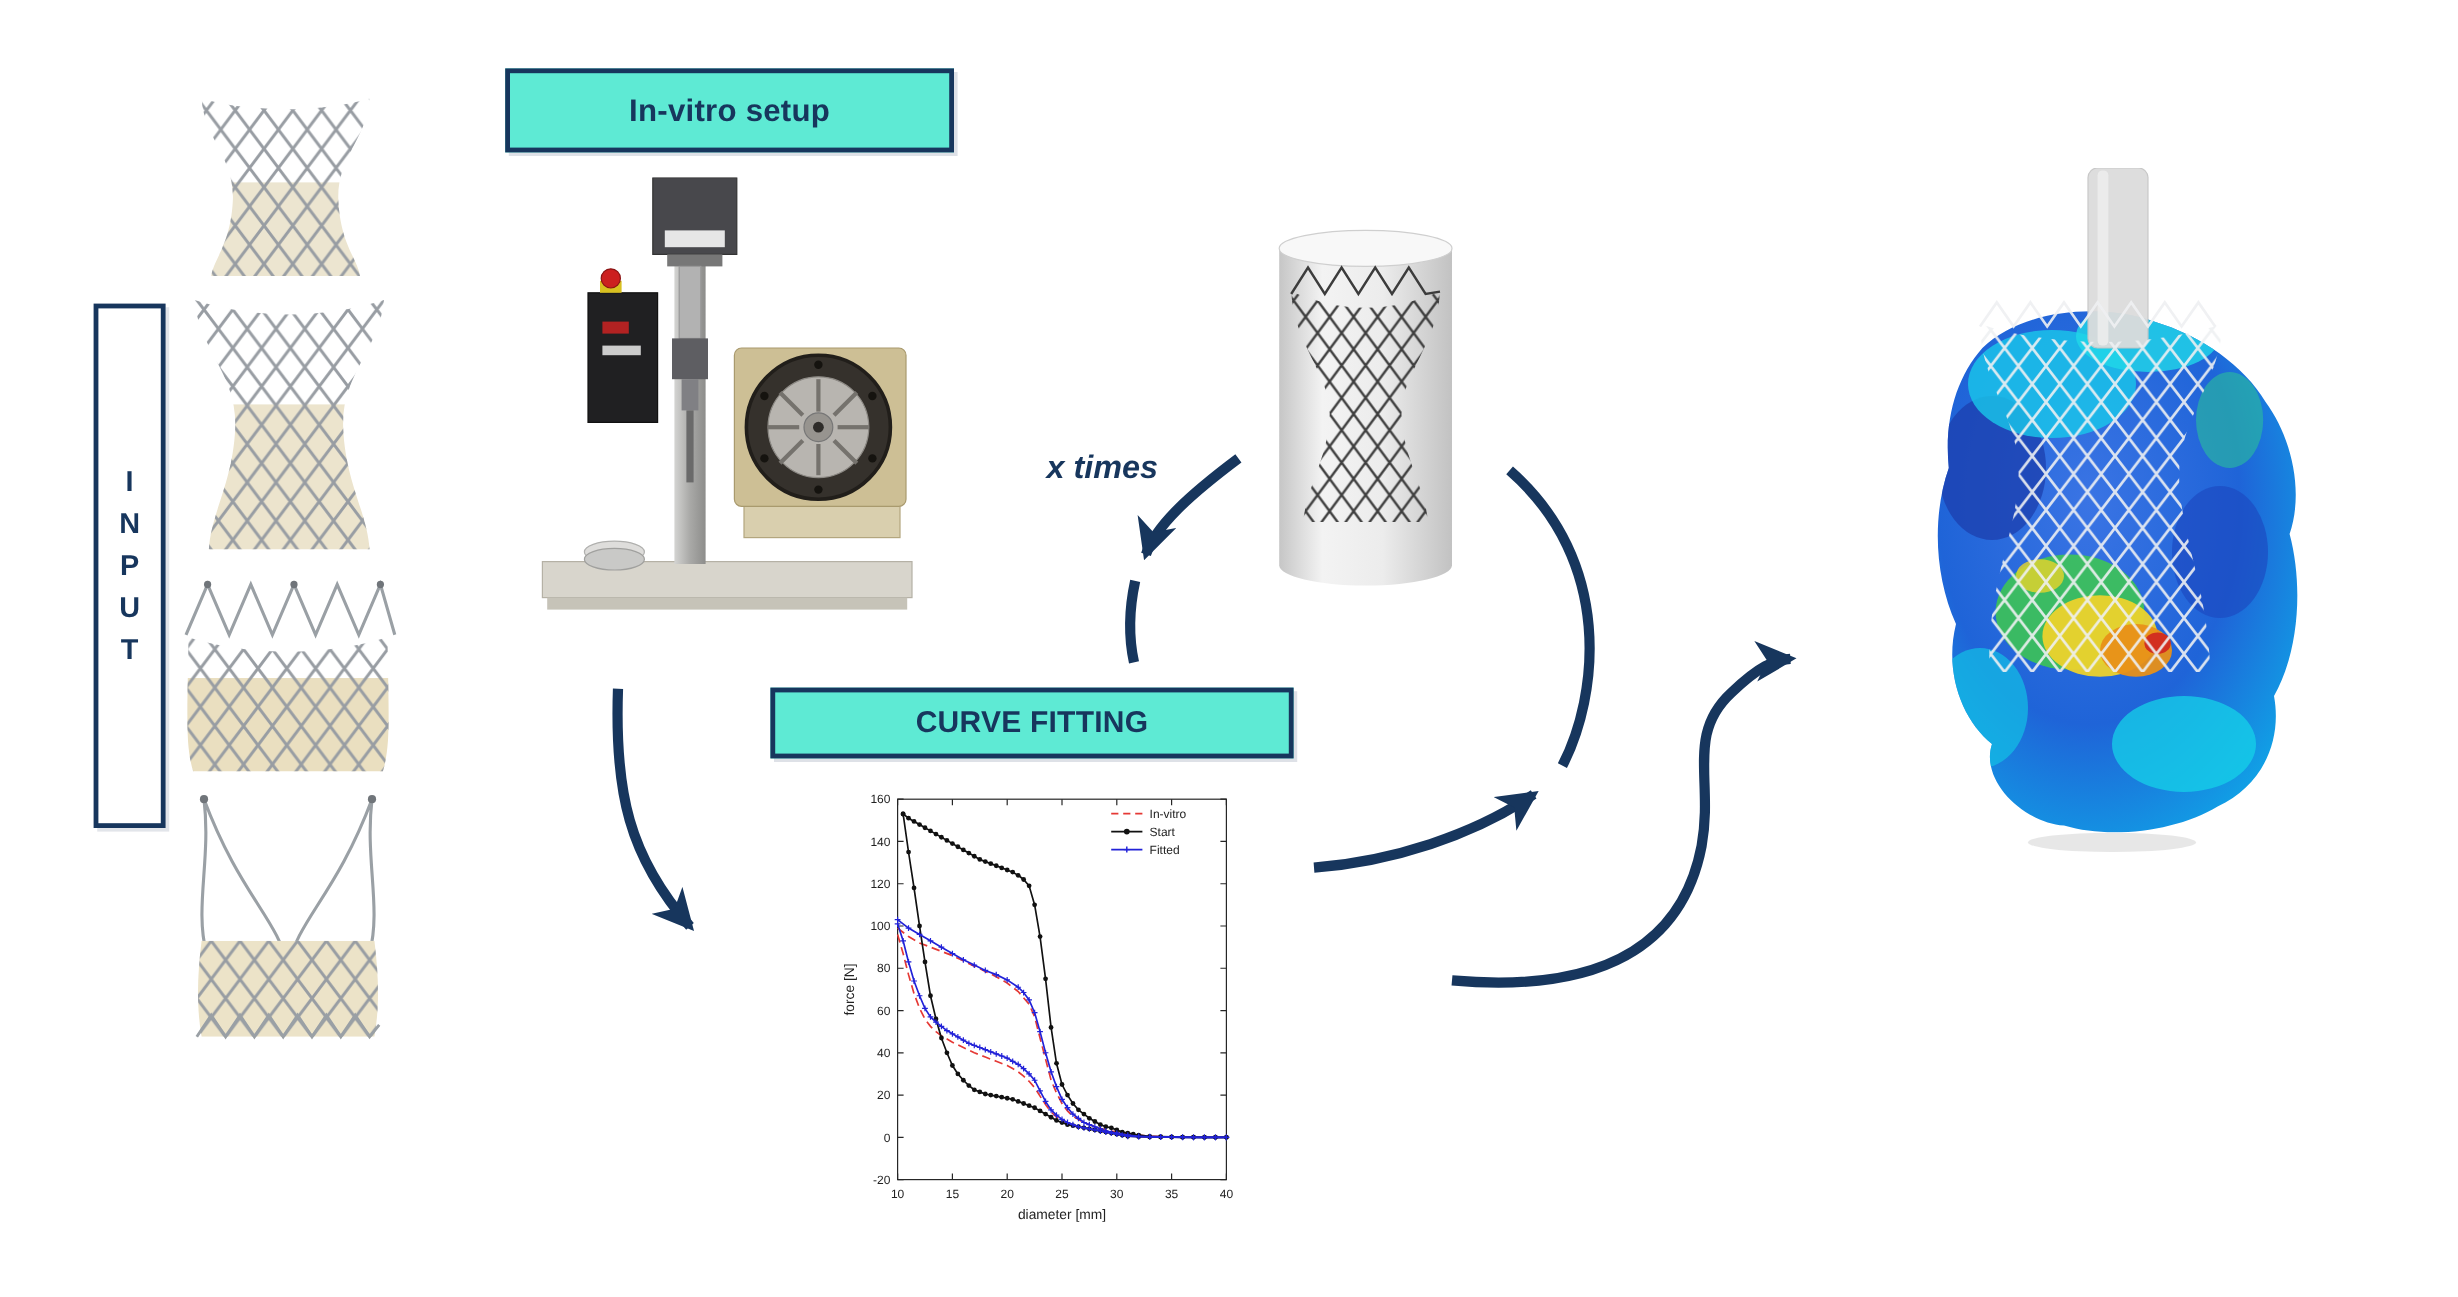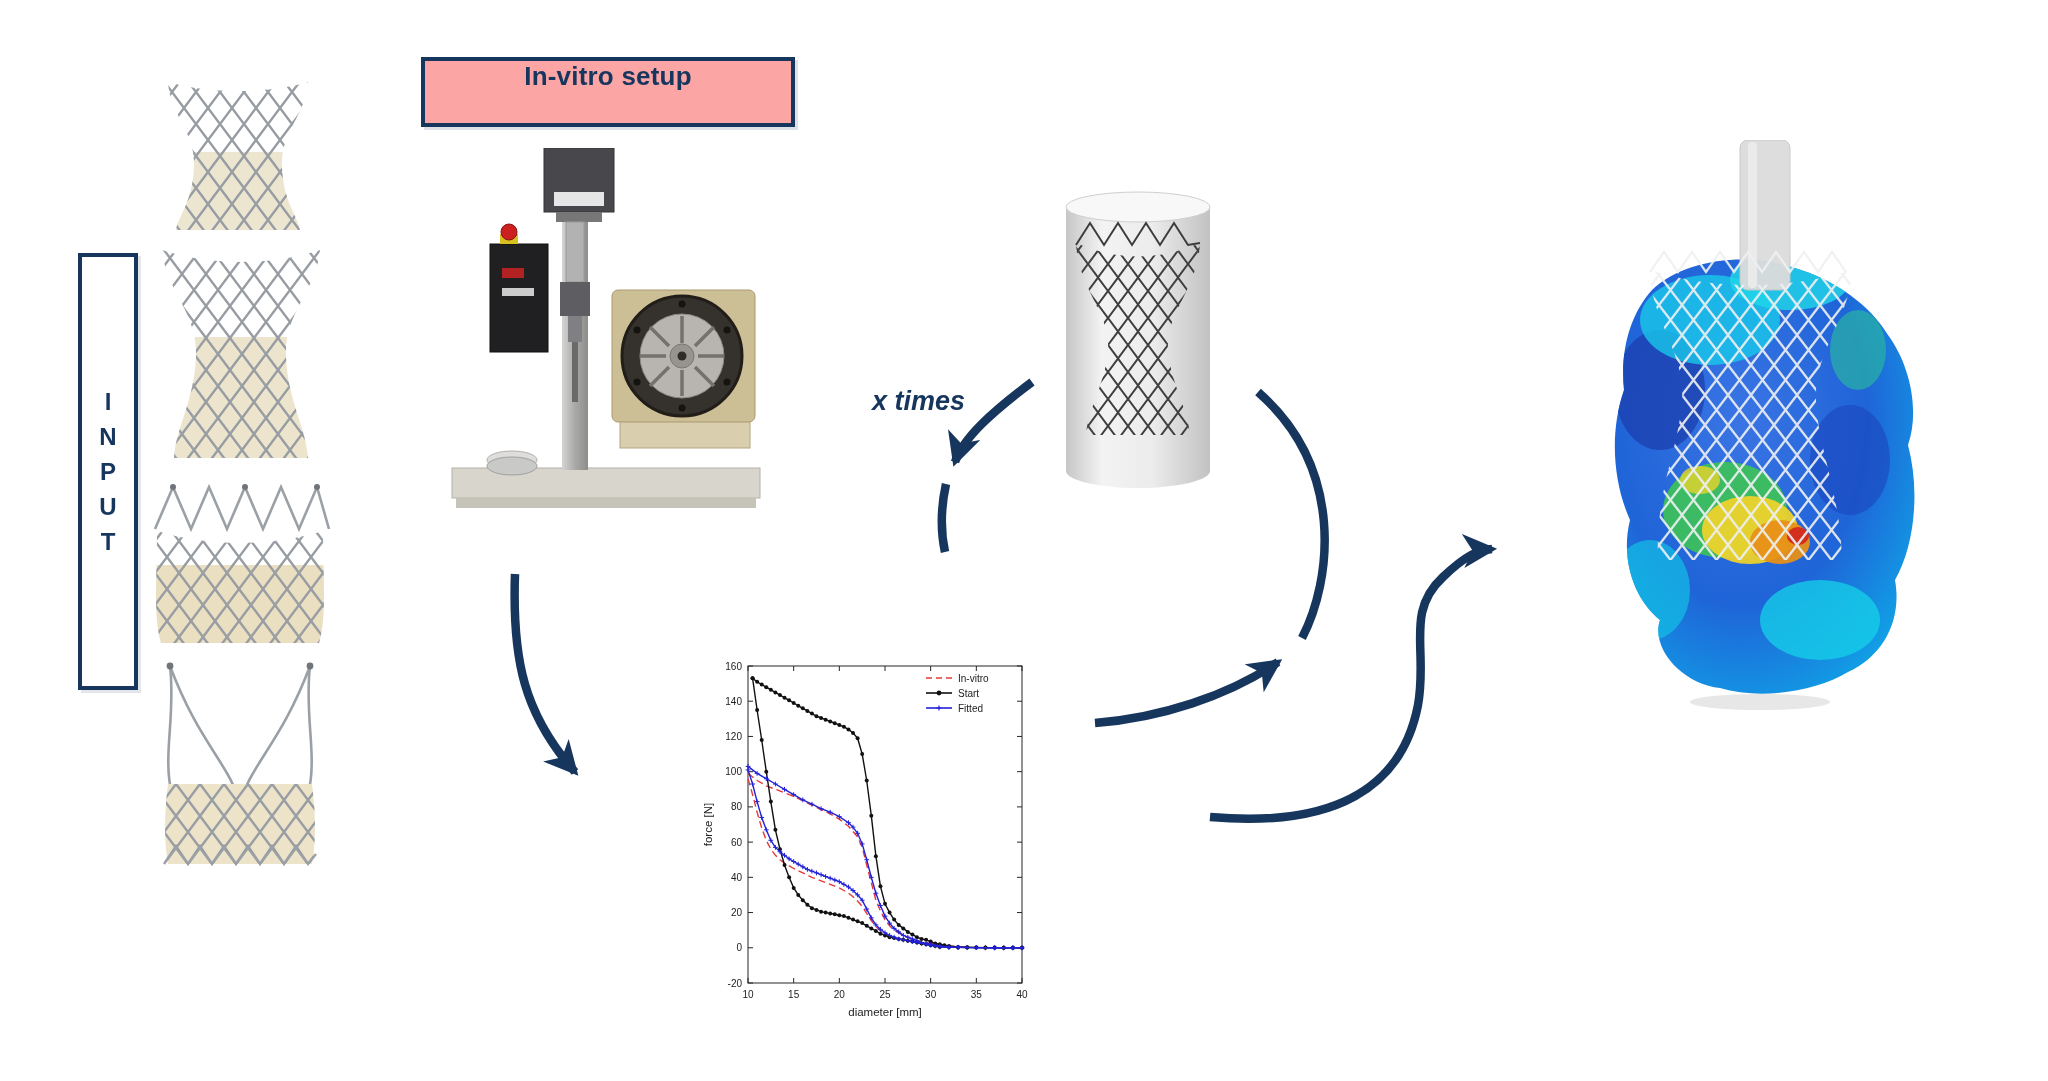--- a/index.html
+++ b/index.html
@@ -1,29 +1,29 @@
 <!DOCTYPE html>
 <html style="--navy: #17365d;"><head>
 <meta charset="utf-8">
 <style>
   :root{ --navy:#17365d; }
   html,body{margin:0;padding:0;background:#ffffff;}
   .canvas{position:relative;width:2048px;height:1081px;background:#fff;
           font-family:"Liberation Sans",sans-serif;overflow:hidden;}
-  .hdr-box{position:absolute;height:62px;border:4px solid var(--navy);background:#fca5a5;
-           display:flex;align-items:flex-start;justify-content:center;
+  .hdr-box{position:absolute;height:62px;border:4px solid var(--navy);background:#5eead4;
+           display:flex;align-items:center;justify-content:center;
            box-shadow:3px 3px 0 rgba(160,170,185,.35);}
   .hdr-box span{color:var(--navy);font-weight:bold;font-size:26px;letter-spacing:.2px;}
   .input-box{position:absolute;left:78px;top:253px;width:52px;height:429px;
              border:4px solid var(--navy);background:#fff;display:flex;flex-direction:column;
              align-items:center;justify-content:center;gap:11px;
              box-shadow:3px 3px 0 rgba(160,170,185,.3);}
   .input-box span{color:var(--navy);font-weight:bold;font-size:24px;line-height:1;}
   .loop-label{position:absolute;left:872px;top:374px;color:var(--navy);
-              font-weight:bold;font-style:italic;font-size:27px;margin-top:12px;}
+              font-weight:bold;font-style:italic;font-size:27px;}
   .abs{position:absolute;}
   svg{display:block;}
   .arrow-layer{position:absolute;left:0;top:0;z-index:6;pointer-events:none;}
 </style>
 </head>
 <body>
 
 <div class="canvas">
 
   <svg width="0" height="0" class="abs">
@@ -169,20 +169,23 @@
         <path d="M18,60 C20,105 52,130 50,165 C48,200 30,225 28,252 L132,252 C130,225 112,200 110,165 C108,130 140,105 142,60 C100,78 60,78 18,60 Z"></path>
       </clipPath>
     <g clip-path="url(#simc)">
       <rect x="0" y="0" width="160" height="310" fill="url(#meshDark)"></rect>
     </g>
     <path d="M18,62 L32,40 L46,62 L60,40 L74,62 L88,40 L102,62 L116,40 L130,62 L142,60" fill="none" stroke="#3c3c3c" stroke-width="2"></path>
   </svg>
 
   <div class="loop-label">x times</div>
 
+  <div class="hdr-box" style="left:642px;top:573px;width:428px;height:51px">
+    <span style="font-size:25px">CURVE FITTING</span>
+  </div>
 
   <svg class="abs" id="fit-chart" style="left:700px;top:650px" width="345" height="372" viewBox="0 0 345 372">
       <g>
         <rect x="48" y="16" width="274" height="317" fill="none" stroke="#262626" stroke-width="1"></rect>
         <line x1="48" y1="333" x2="48" y2="328" stroke="#262626"></line>
         <line x1="48" y1="16" x2="48" y2="21" stroke="#262626"></line>
         <text x="48" y="348" text-anchor="middle" font-size="10" fill="#222" font-family="&quot;Liberation Sans&quot;,sans-serif">10</text>
         <line x1="93.66666666666666" y1="333" x2="93.66666666666666" y2="328" stroke="#262626"></line>
         <line x1="93.66666666666666" y1="16" x2="93.66666666666666" y2="21" stroke="#262626"></line>
         <text x="93.66666666666666" y="348" text-anchor="middle" font-size="10" fill="#222" font-family="&quot;Liberation Sans&quot;,sans-serif">15</text>

